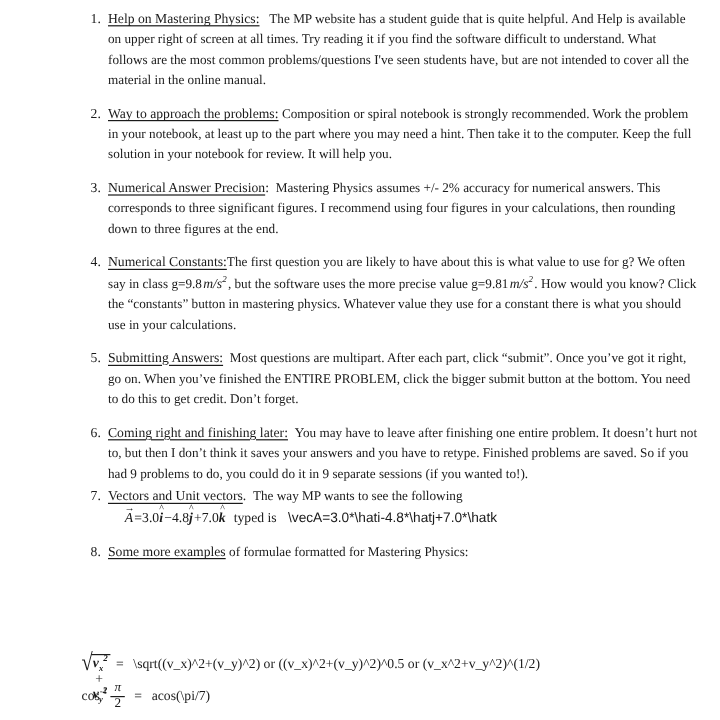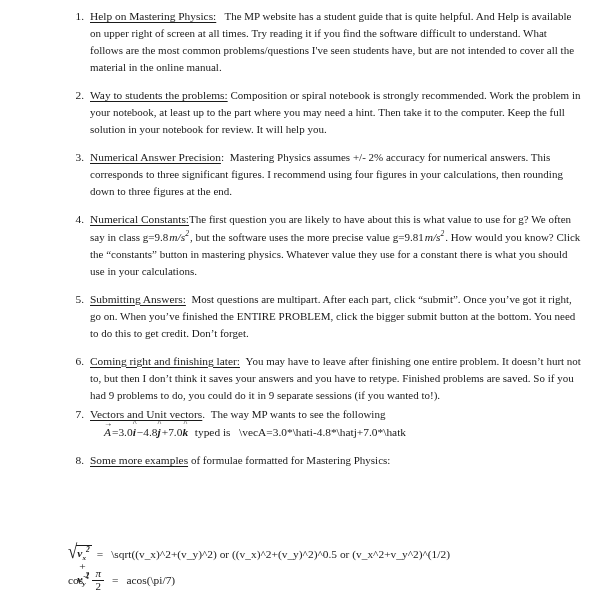--- a/index.html
+++ b/index.html
@@ -108,21 +108,21 @@
     position: absolute;
     left: 46%;
     transform: translateX(-50%);
     top: -6px;
     font-size: 0.72em;
     font-weight: normal;
     font-style: normal;
     line-height: 1;
   }
   .mono-ish {
-    font-family: Liberation Serif, serif;
+    font-family: Liberation Sans, sans-serif;
   }
 
   
   .formulas {
     position: absolute;
     left: 68px;
     top: 545px;
     width: 532px;
     font-size: 11.4px;
   }
@@ -203,21 +203,21 @@
   <ol class="items">
 
     <li class="item">
       <span class="num">1.</span>
       <span class="hd">Help on Mastering Physics:</span>
       <span class="body-txt">&nbsp; <span>The MP website has a student guide that is quite helpful.  And Help is available on upper right of screen at all times.  Try reading it if you find the software difficult to understand.  What follows are the most common problems/questions I've seen students have, but are not intended to cover all the material in the online manual.</span></span>
     </li>
 
     <li class="item">
       <span class="num">2.</span>
-      <span class="hd">Way to students the problems:</span>
+      <span class="hd">Way to approach the problems:</span>
       <span class="body-txt"> <span>Composition or spiral notebook is strongly recommended.  Work the problem in your notebook, at least up to the part where you may need a hint.  Then take it to the computer.  Keep the full solution in your notebook for review.  It will help you.</span></span>
     </li>
 
     <li class="item">
       <span class="num">3.</span>
       <span class="hd">Numerical Answer Precision</span><span>:</span>
       <span class="body-txt">&nbsp;<span>Mastering Physics assumes +/- 2% accuracy for numerical answers.  This corresponds to three significant figures.   I recommend using four figures in your calculations, then rounding down to three figures at the end.</span></span>
     </li>
 
     <li class="item">

